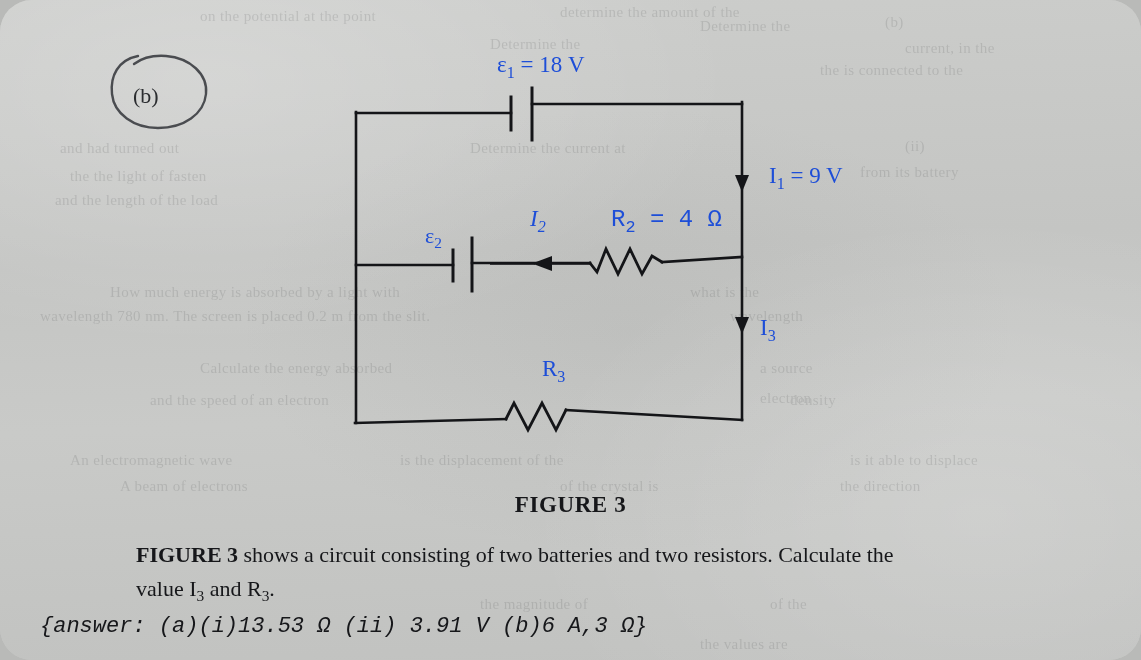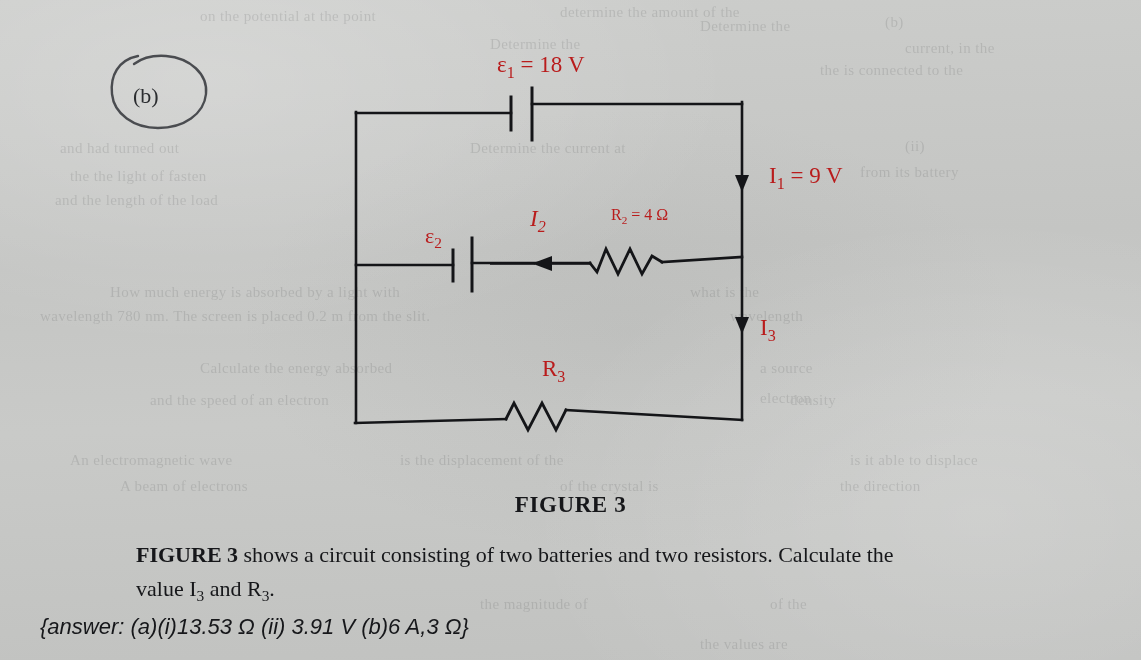--- a/index.html
+++ b/index.html
@@ -8,20 +8,21 @@
     background: #b9bab8;
   }
   #page {
     position: relative;
     width: 1141px;
     height: 660px;
     overflow: hidden;
     background: #c6c7c5;
     font-family: "Liberation Serif", serif;
     color: #16171a;
+    border-radius: 32px;
   }
   
   #paper-grain {
     position: absolute;
     inset: 0;
     background:
       radial-gradient(ellipse 760px 380px at 18% 12%, rgba(255,255,255,0.22), rgba(255,255,255,0) 70%),
       radial-gradient(ellipse 640px 420px at 86% 78%, rgba(255,255,255,0.16), rgba(255,255,255,0) 72%),
       radial-gradient(ellipse 520px 300px at 55% 50%, rgba(120,122,120,0.10), rgba(0,0,0,0) 75%),
       linear-gradient(178deg, #cccdcb 0%, #c4c5c3 38%, #c9cac8 62%, #c1c2c0 100%);
@@ -63,33 +64,33 @@
   #circuit-svg {
     position: absolute;
     left: 0;
     top: 0;
   }
 
   .ckt-label {
     position: absolute;
     white-space: nowrap;
     font-family: "Liberation Serif", serif;
-    color: #b91c1c;
+    color: #1d4ed8;
   }
   .ckt-label .sub {
     font-size: 0.70em;
     vertical-align: sub;
     line-height: 0;
   }
 
   #lbl-eps1 { left: 497px; top: 52px;  font-size: 23px; }
   #lbl-i1   { left: 747px; top: 163px; font-size: 23px; margin-left: 22px; }
   #lbl-eps2 { left: 425px; top: 223px; font-size: 22px; }
   #lbl-i2   { left: 530px; top: 206px; font-size: 23px; font-style: italic; }
-  #lbl-r2   { left: 611px; top: 206px; font-size: 16px; }
+  #lbl-r2   { left: 611px; top: 206px; font-size: 24px; font-family: Liberation Mono, monospace; }
   #lbl-i3   { left: 760px; top: 315px; font-size: 23px; }
   #lbl-r3   { left: 517px; top: 356px; font-size: 23px; margin-left: 25px; }
 
   #figure-caption {
     position: absolute;
     left: 0;
     right: 0;
     top: 492px;
     text-align: center;
     font-size: 23px;
@@ -109,21 +110,21 @@
   }
   #body-text .bold { font-weight: bold; }
   #body-text .sub { font-size: 0.70em; vertical-align: sub; line-height: 0; }
 
   #answer-line {
     position: absolute;
     left: 40px;
     top: 614px;
     font-size: 22px;
     font-style: italic;
-    font-family: Liberation Sans, sans-serif;
+    font-family: Liberation Mono, monospace;
   }
 </style>
 </head>
 <body>
 
 <div id="page">
 
   <div id="paper-grain"></div>
 
   <div id="ghost-layer">

